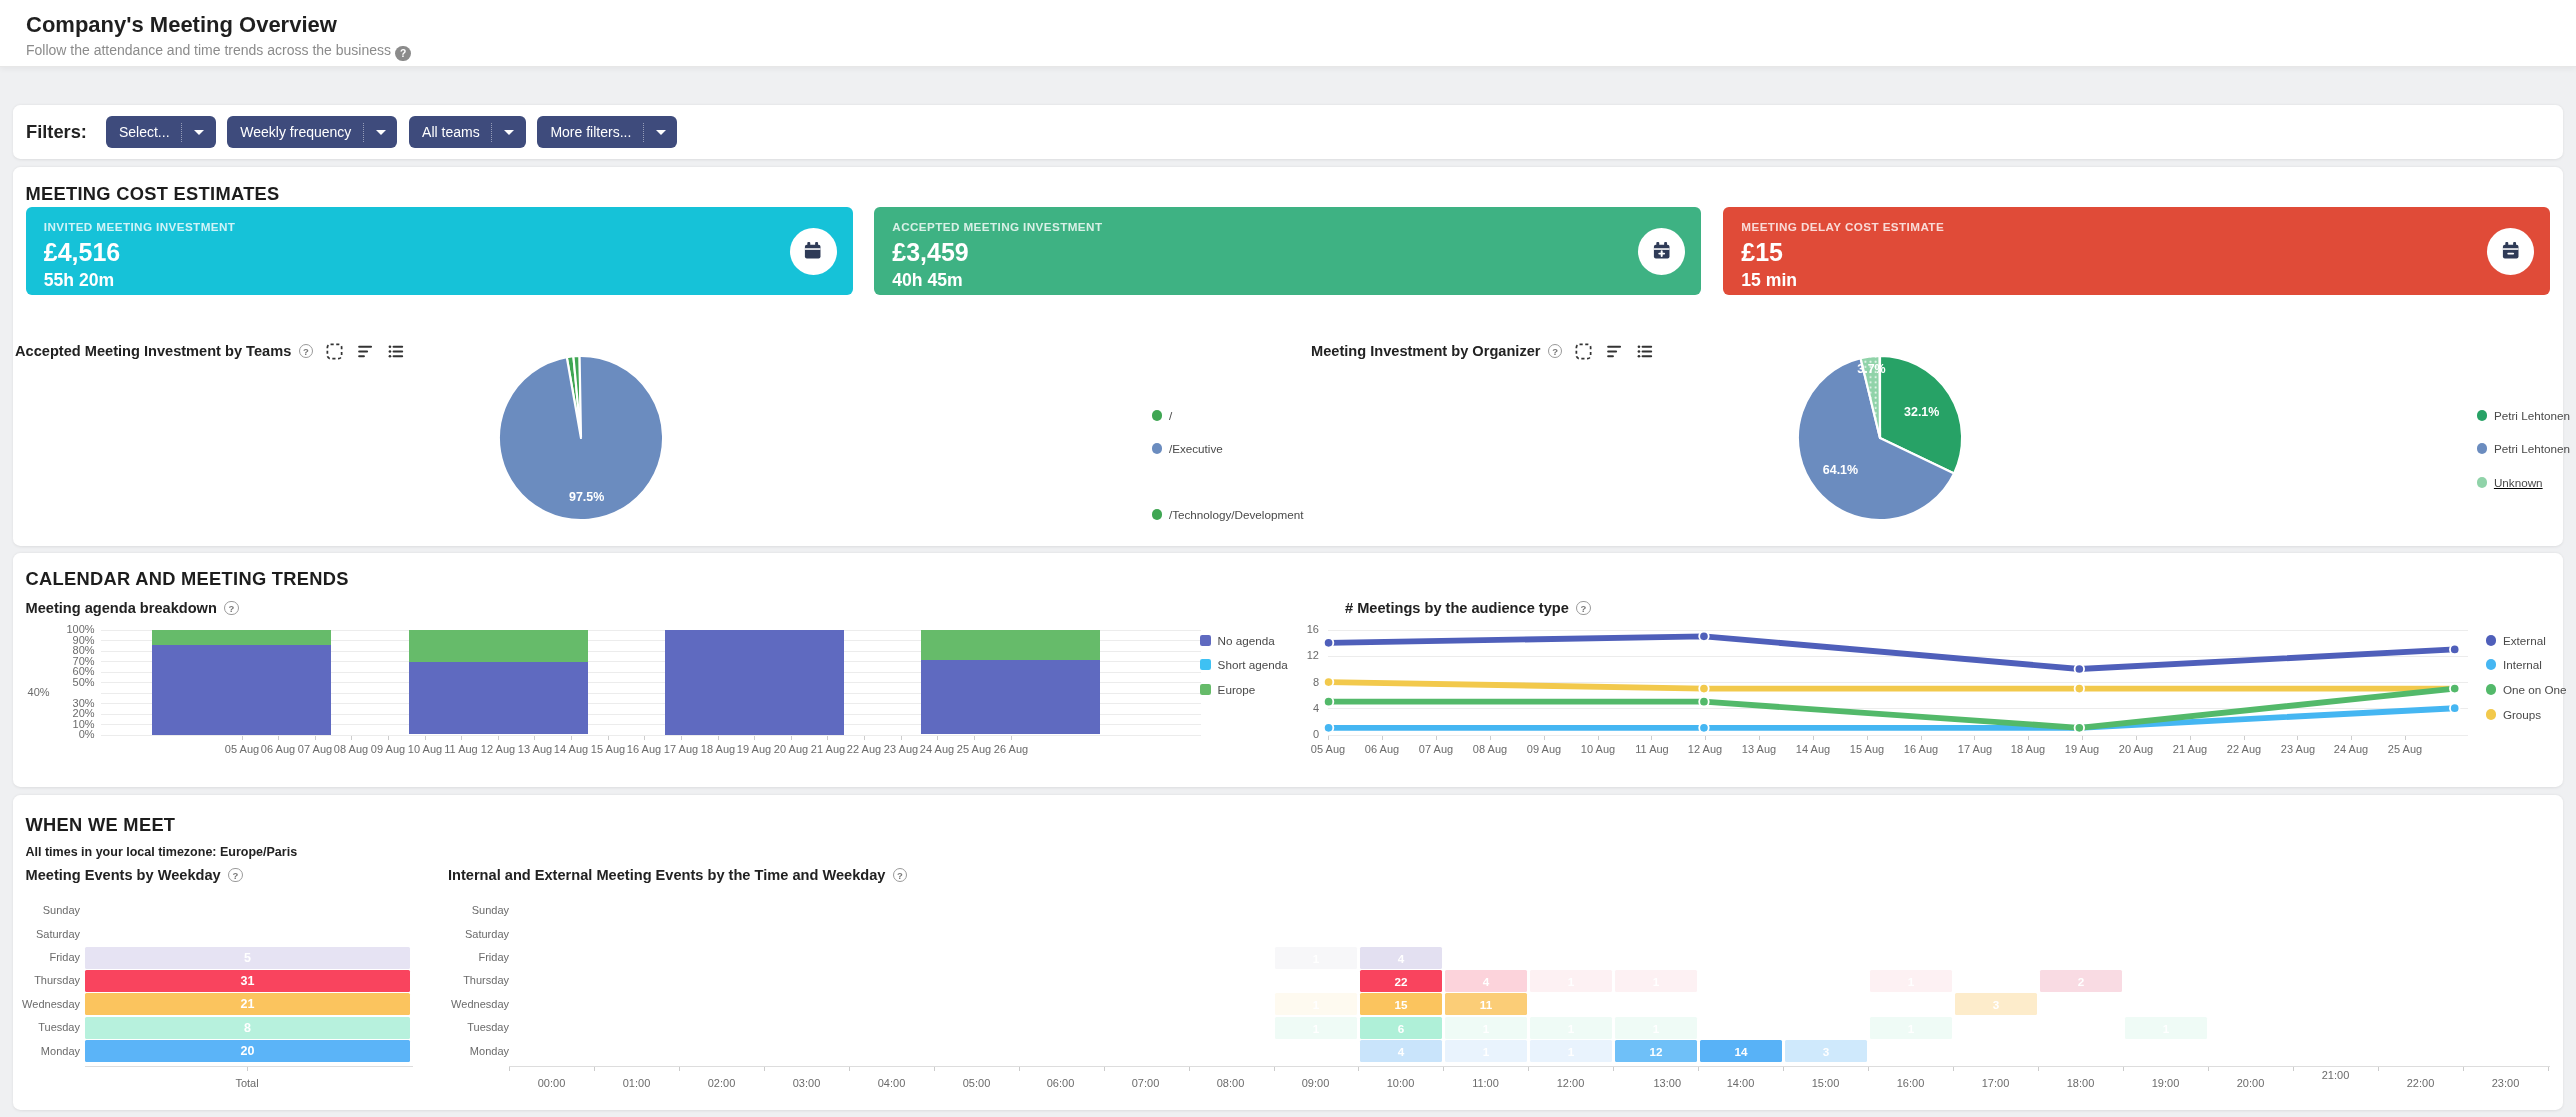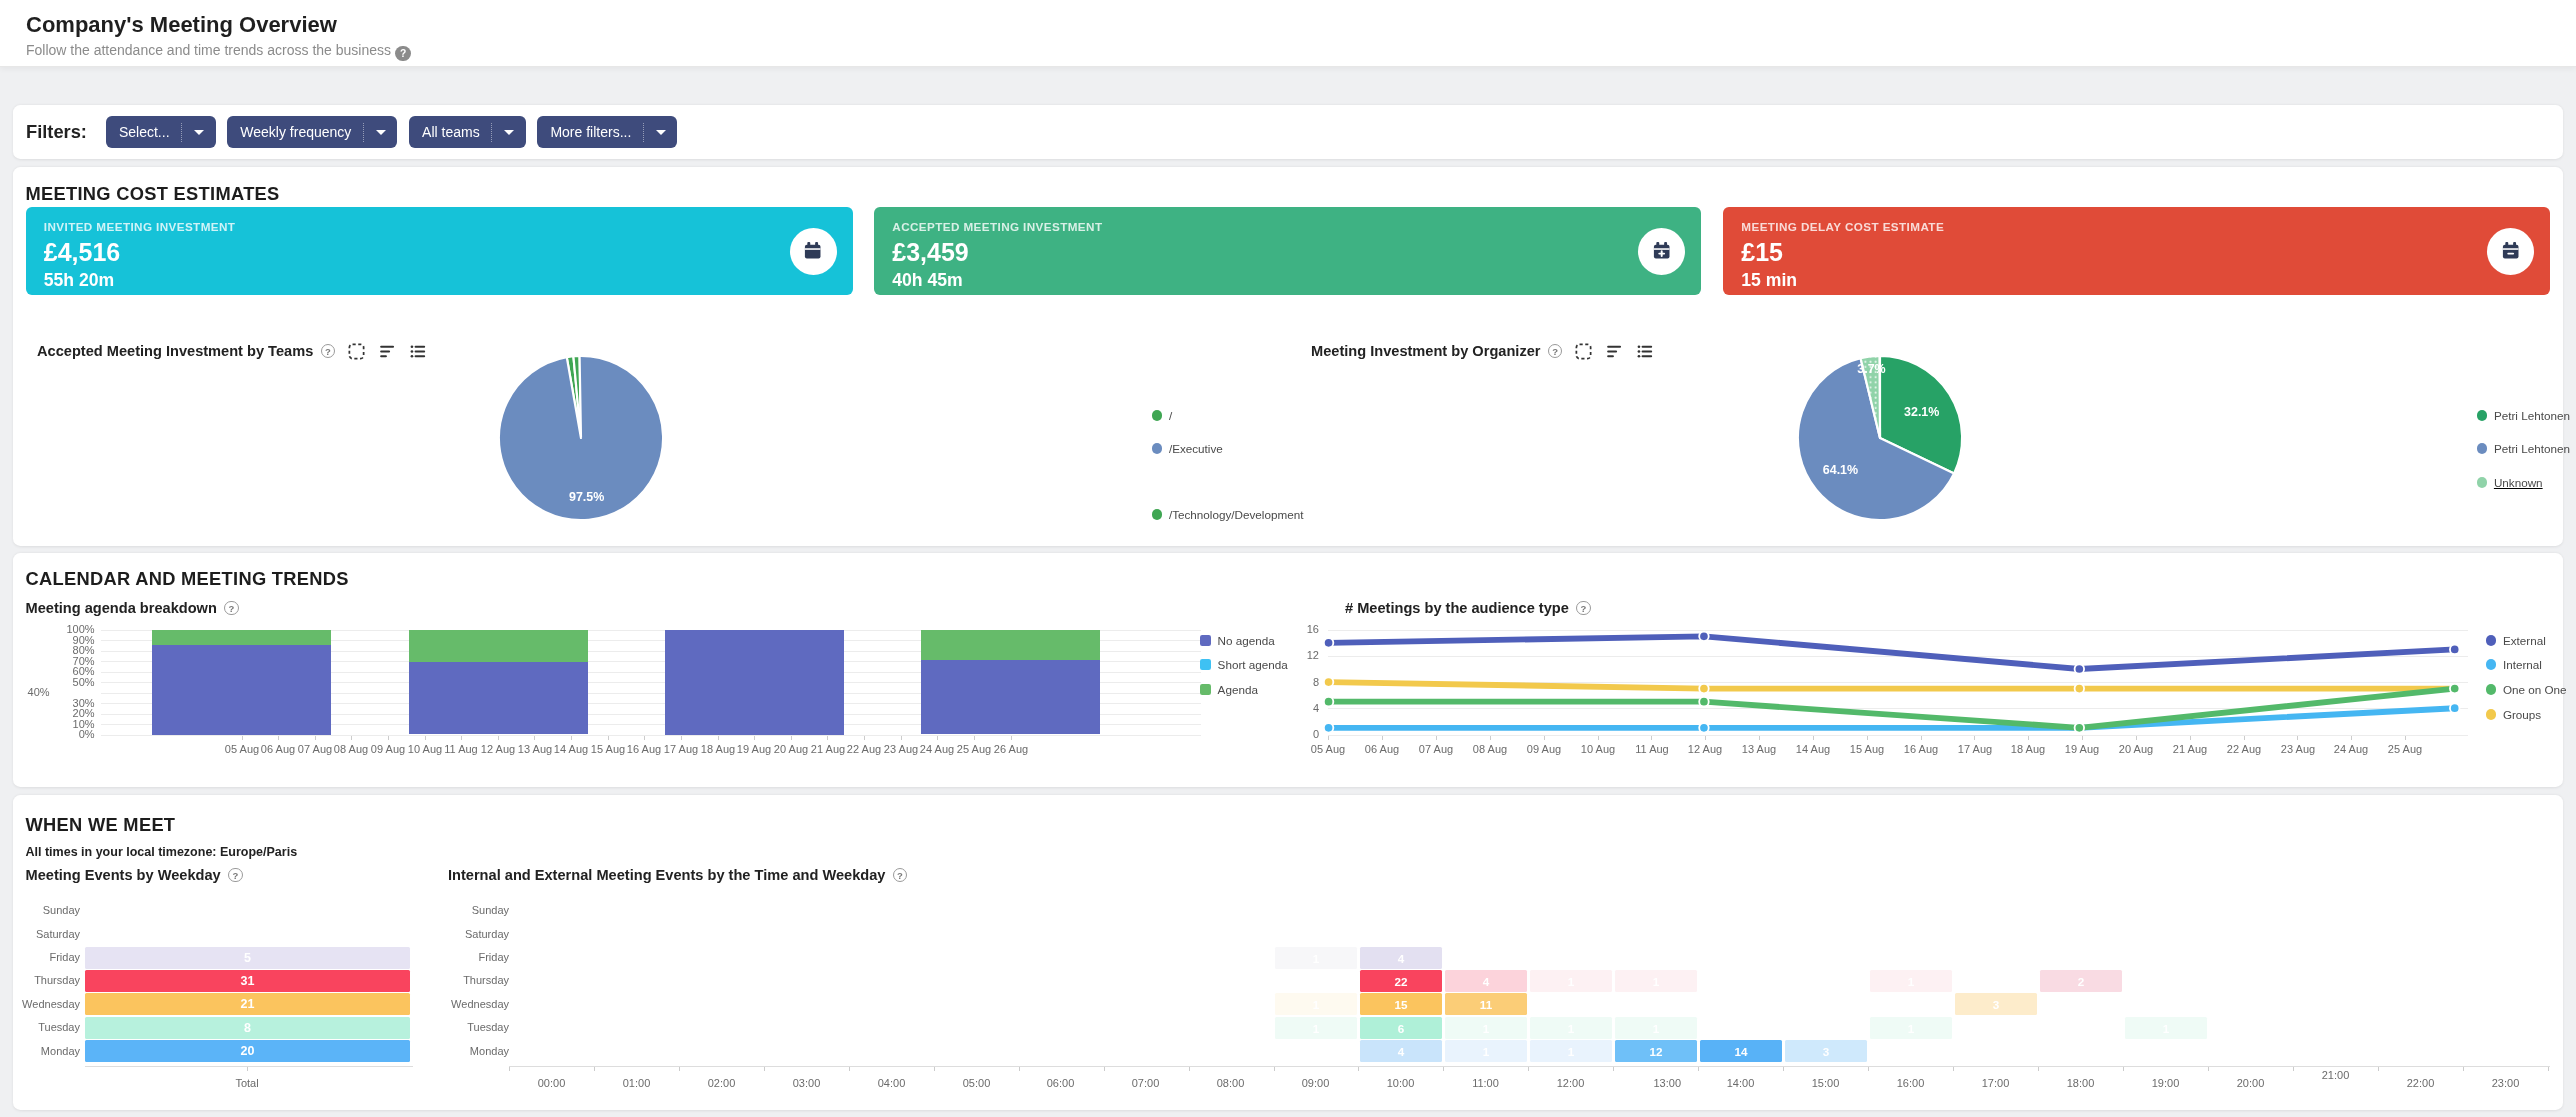--- a/index.html
+++ b/index.html
@@ -126,21 +126,21 @@
       <svg width="23.4" height="23.4" viewBox="0 0 24 24">
           <rect x="4" y="6" width="16" height="14" rx="2" fill="#2f3b57"></rect>
           <rect x="6.5" y="3" width="3" height="4.5" rx="1" fill="#2f3b57"></rect>
           <rect x="14.5" y="3" width="3" height="4.5" rx="1" fill="#2f3b57"></rect>
           <rect x="4" y="9.5" width="16" height="1.6" fill="#fff"></rect>
           <path d="M9.5 15h5" stroke="#fff" stroke-width="2" stroke-linecap="round"></path>
         </svg>
     </div>
   </div>
 
-  <div class="chart-header" style="left:24px; top:173px;text-align:right;">
+  <div class="chart-header" style="left:2px; top:173px;text-align:right;">
     <span class="chart-title">Accepted Meeting Investment by Teams</span>
     <span class="help-badge">?</span>
     <span class="tool-icon">
         <svg width="19" height="19" viewBox="0 0 24 24">
           <rect x="3" y="3" width="18" height="18" rx="4" fill="none" stroke="#333" stroke-width="2.2" stroke-dasharray="4 3.2"></rect>
         </svg>
       </span>
     <span class="tool-icon">
         <svg width="19" height="19" viewBox="0 0 24 24">
           <path d="M4 6h15M4 12h10M4 18h6" stroke="#333" stroke-width="2.6" stroke-linecap="round"></path>
@@ -315,21 +315,21 @@
       <div class="legend-item" style="left: 1187px; top: 81px;">
         <span class="legend-sq" style="background: rgb(95, 106, 192);"></span>
         <span class="legend-label">No agenda</span>
       </div>
       <div class="legend-item" style="left: 1187px; top: 105px;">
         <span class="legend-sq" style="background: rgb(62, 193, 243);"></span>
         <span class="legend-label">Short agenda</span>
       </div>
       <div class="legend-item" style="left: 1187px; top: 130px;">
         <span class="legend-sq" style="background: rgb(102, 187, 106);"></span>
-        <span class="legend-label">Agenda</span>
+        <span class="legend-label">Europe</span>
       </div>
     </div>
   <div id="lines-mount" style="position: absolute; left: 0px; top: 0px; width: 2550px; height: 234px; pointer-events: none;">
       <div class="grid-line" style="left: 1315px; top: 182px; width: 1140px;"></div>
       <div class="tick-label" style="left: 1249px; top: 175px; width: 57px; text-align: right;">0</div>
       <div class="grid-line" style="left: 1315px; top: 155px; width: 1140px;"></div>
       <div class="tick-label" style="left: 1249px; top: 149px; width: 57px; text-align: right;">4</div>
       <div class="grid-line" style="left: 1315px; top: 129px; width: 1140px;"></div>
       <div class="tick-label" style="left: 1249px; top: 123px; width: 57px; text-align: right;">8</div>
       <div class="grid-line" style="left: 1315px; top: 103px; width: 1140px;"></div>

